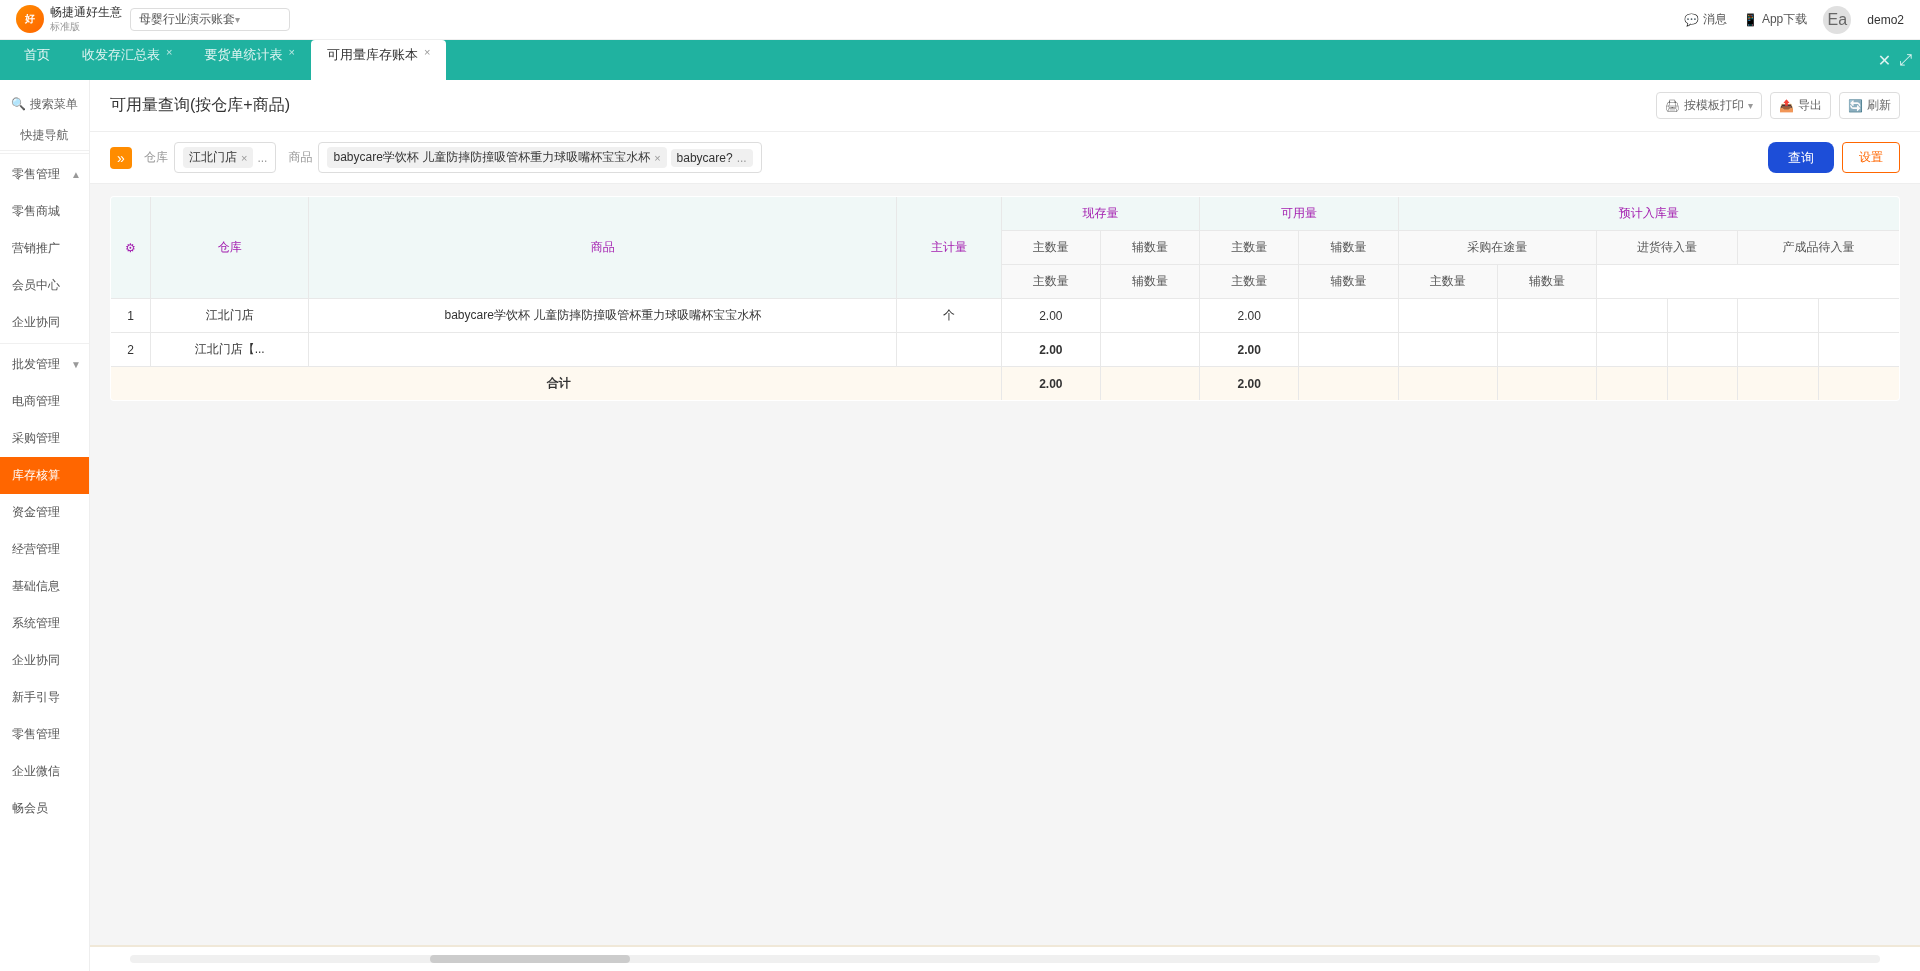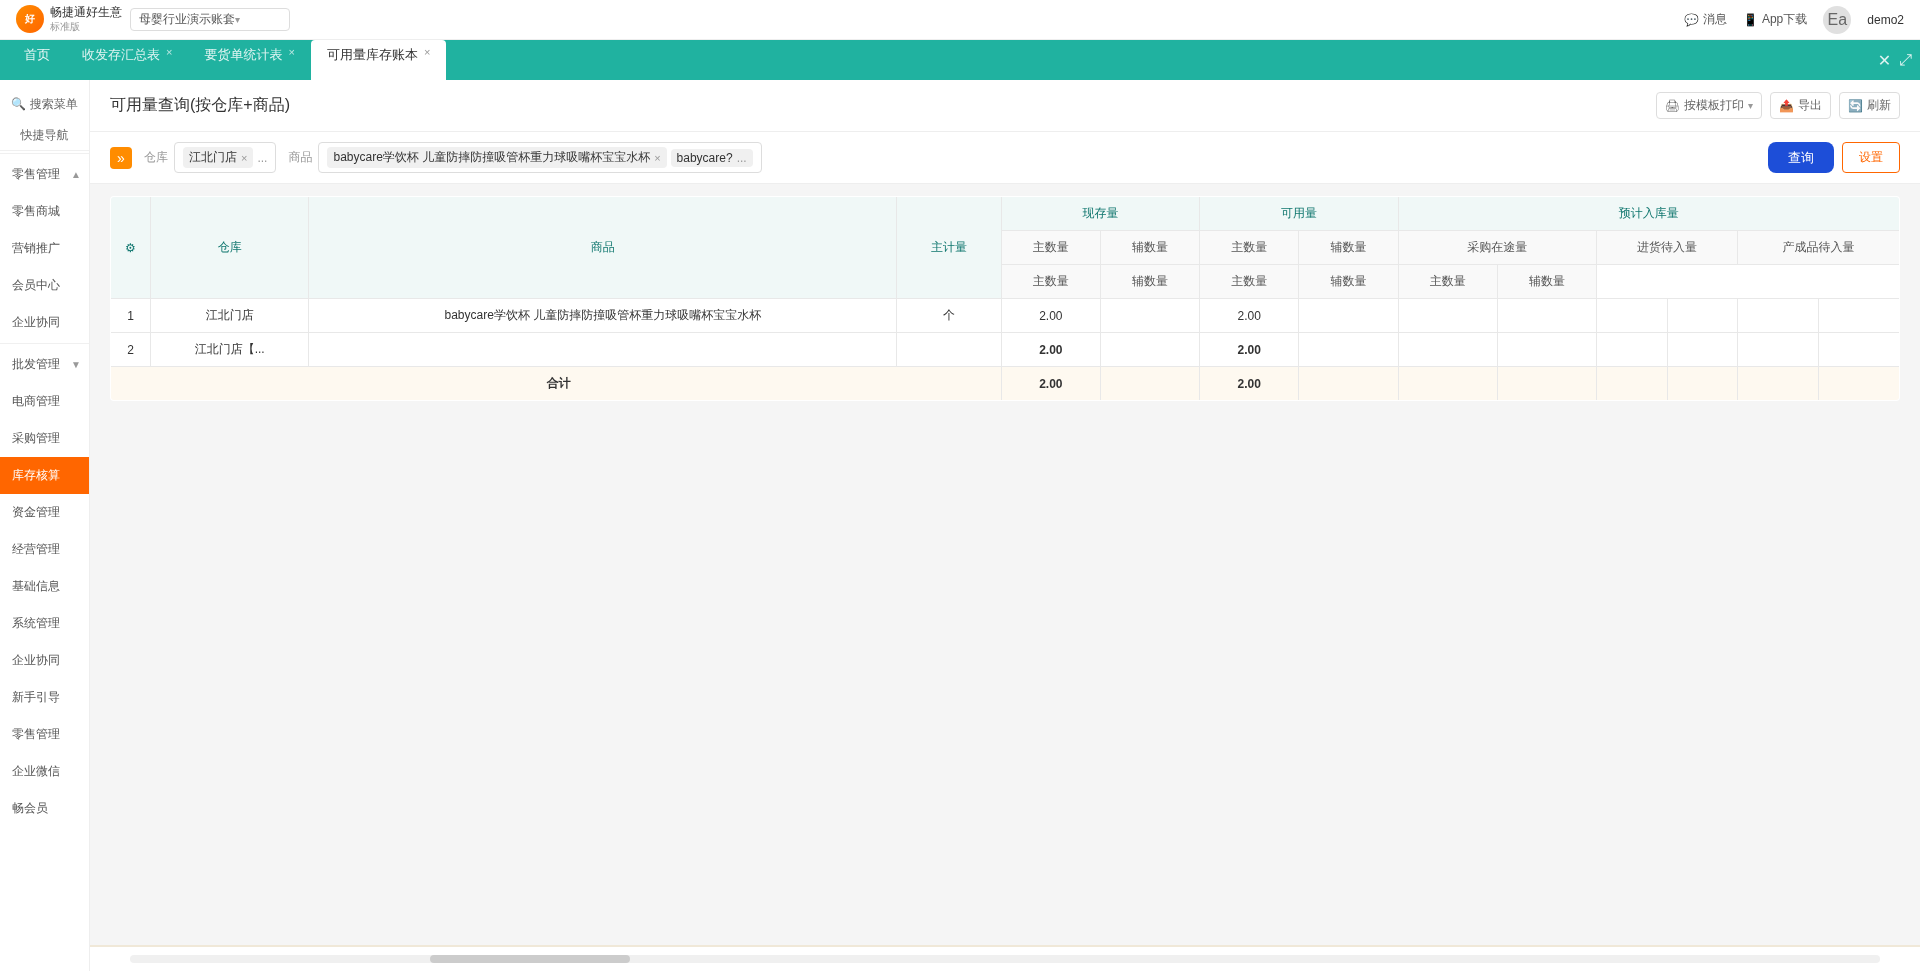--- a/index.html
+++ b/index.html
@@ -60,21 +60,21 @@
     .filter-tag .remove { color: #999; cursor: pointer; font-size: 11px; }
     .filter-dots { color: #999; cursor: pointer; }
     .filter-actions { margin-left: auto; display: flex; gap: 8px; }
     .btn-query { background: #1d4ed8; color: #fff; border: none; border-radius: 8px; padding: 6px 20px; font-size: 13px; cursor: pointer; }
     .btn-settings { background: #fff; color: #ff6600; border: 1px solid #ff6600; border-radius: 4px; padding: 6px 16px; font-size: 12px; cursor: pointer; }
 
     
     .table-container { flex: 1; overflow-y: auto; padding: 12px 20px; background: #f5f5f5; }
     .data-table { width: 100%; border-collapse: collapse; background: #fff; border: 1px solid #e8e8e8; border-radius: 4px; overflow: hidden; }
     .data-table th, .data-table td { border: 1px solid #e8e8e8; padding: 8px 10px; font-size: 12px; text-align: center; }
-    .data-table thead tr:first-child th { background: #f0f8f7; color: #0f766e; font-weight: 500; }
+    .data-table thead tr:first-child th { background: #f0f8f7; color: #a21caf; font-weight: 500; }
     .data-table thead tr:not(:first-child) th { background: #f9f9f9; color: #555; font-weight: 500; }
     .data-table tbody td { color: #333; }
     .td-left { text-align: left; }
     .total-row { background: #fef9f0 !important; font-weight: 500; }
     .total-row td { color: #333; }
 
     
     .table-footer { background: #fff; border-top: 2px solid #f0e8d8; padding: 8px 20px; display: flex; align-items: center; }
     .scrollbar-area { height: 8px; background: #f0f0f0; border-radius: 4px; flex: 1; margin: 0 20px; position: relative; overflow: hidden; }
     .scrollbar-thumb { height: 8px; width: 200px; background: #ccc; border-radius: 4px; position: absolute; left: 300px; }

